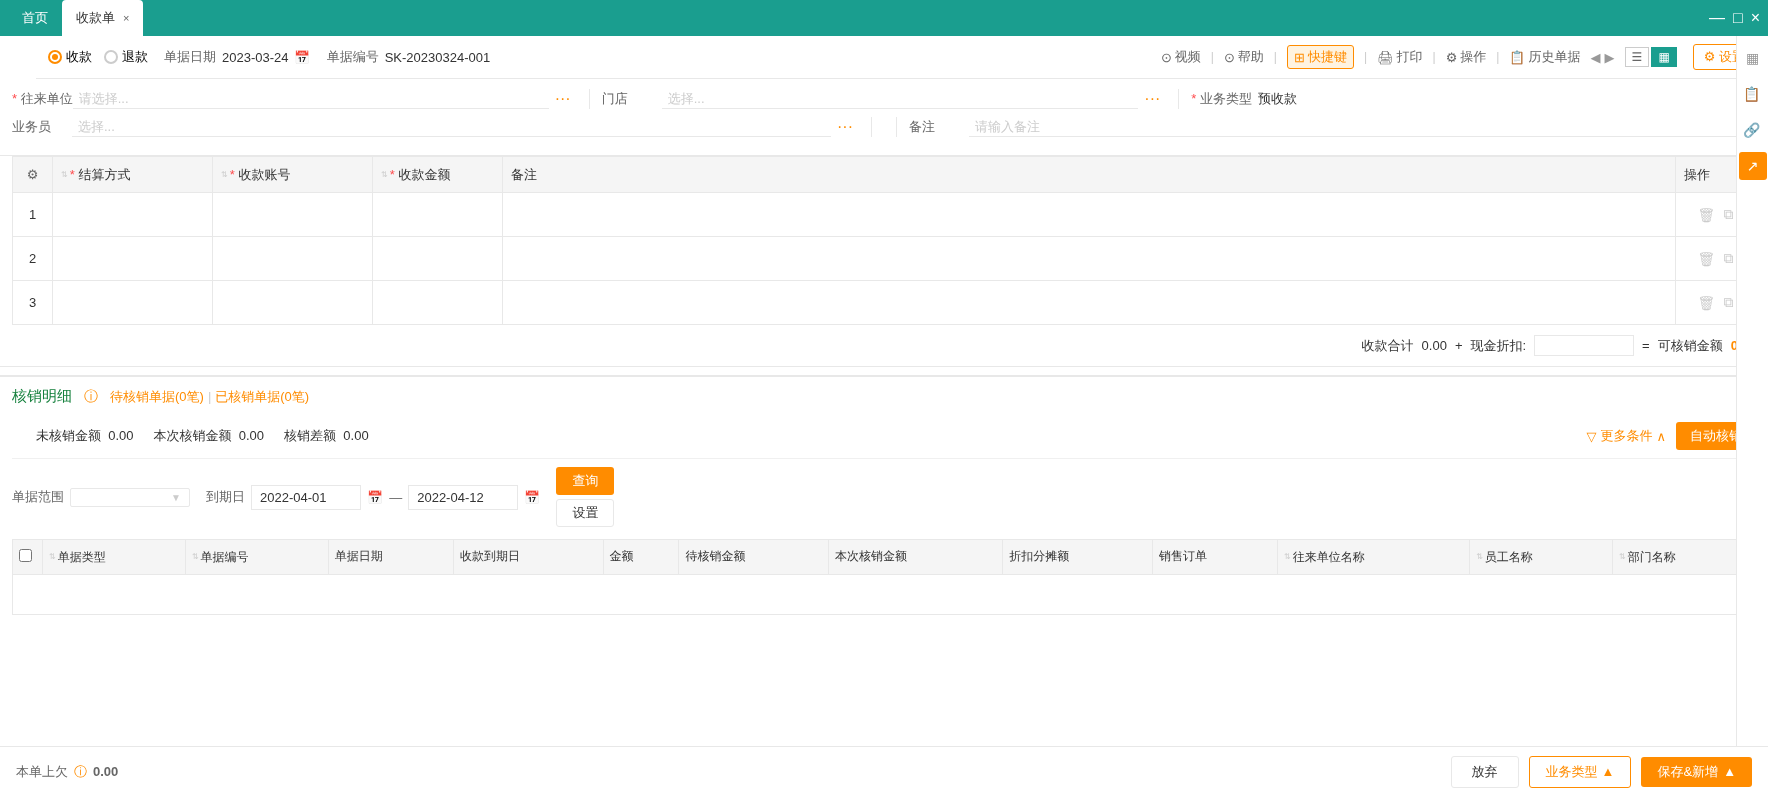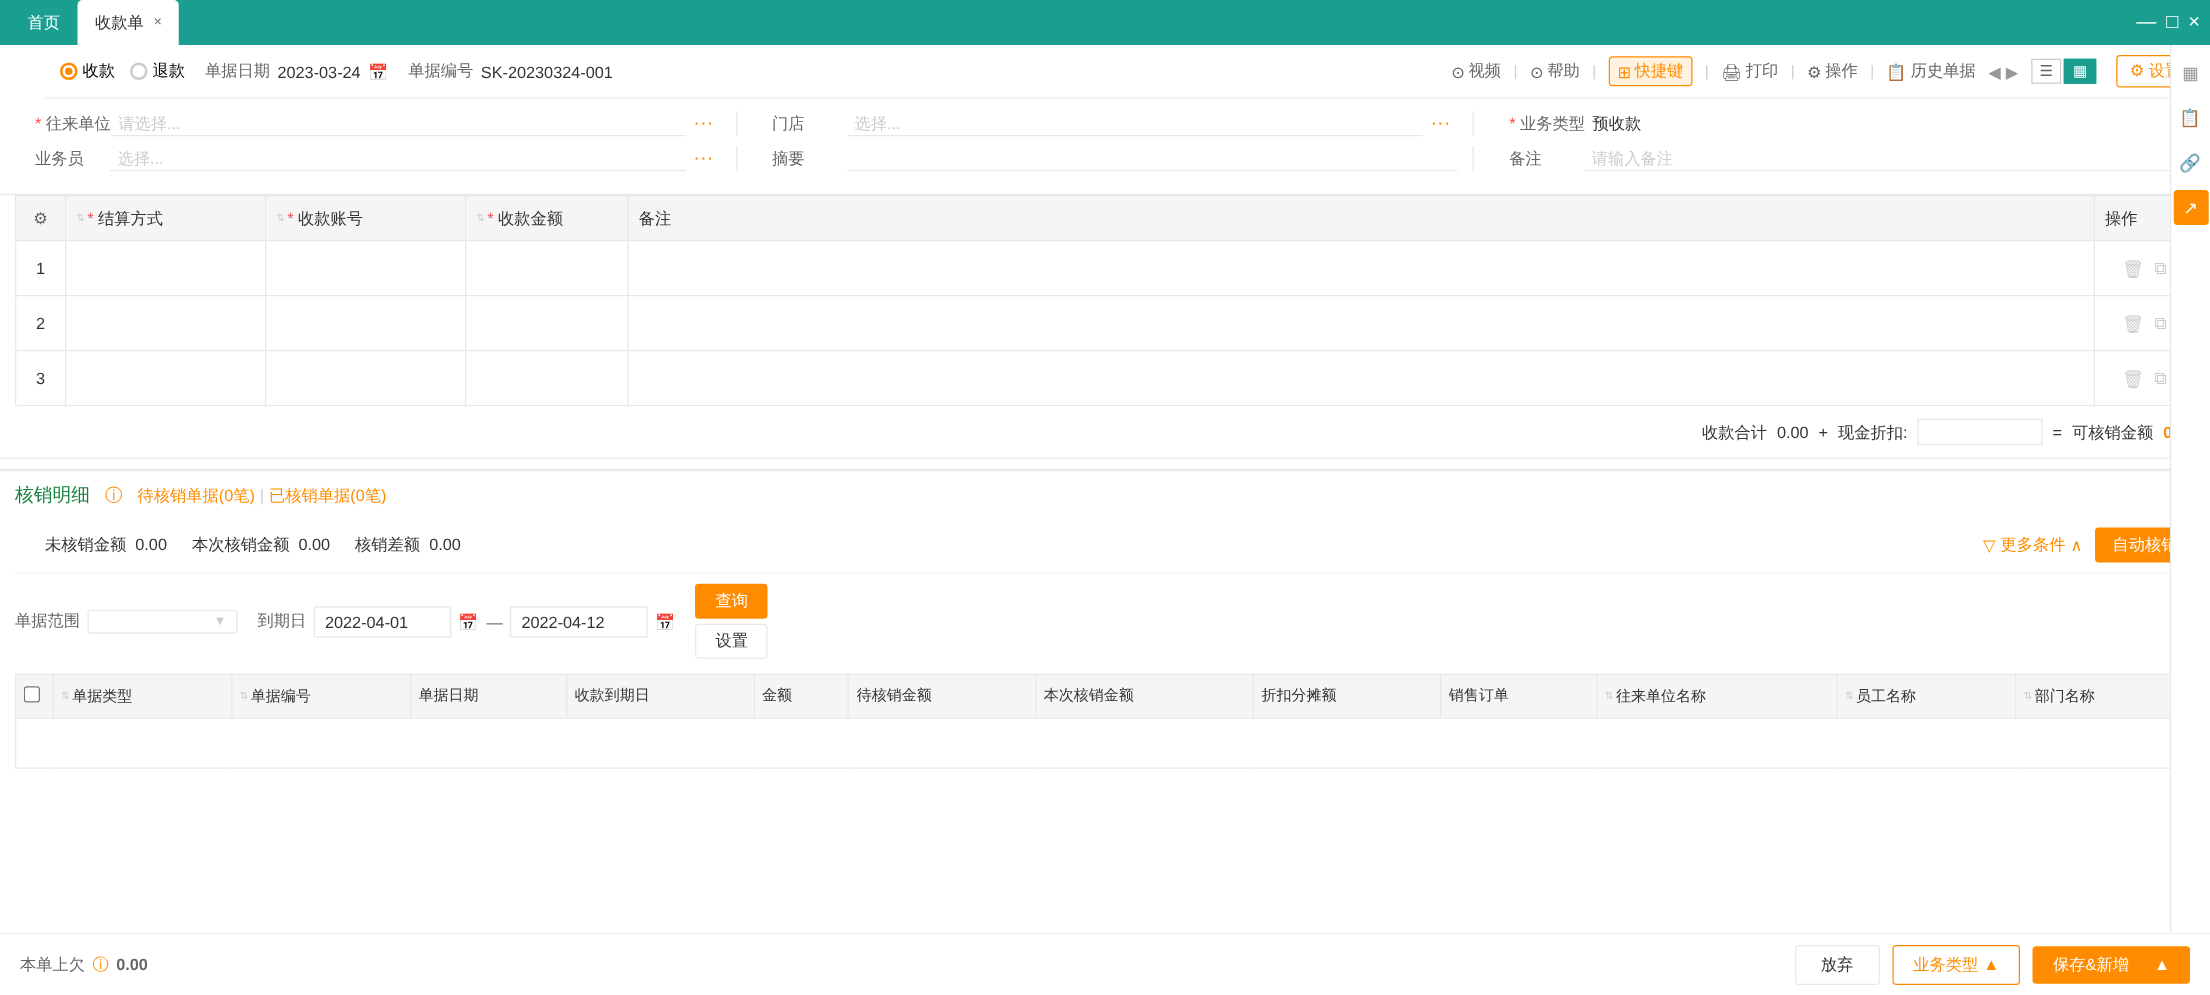--- a/index.html
+++ b/index.html
@@ -185,21 +185,20 @@
       display: flex;
       align-items: center;
       gap: 0;
       margin-bottom: 8px;
     }
     .form-field {
       display: flex;
       align-items: center;
       flex: 1;
       min-width: 0;
-      margin-left: 16px;
     }
     .field-label {
       color: #666;
       font-size: 13px;
       white-space: nowrap;
       min-width: 60px;
     }
     .field-label.required::before {
       content: '* ';
       color: #ff4d4f;
@@ -537,21 +536,21 @@
     .save-new-btn {
       background: #ff8c00;
       border: none;
       border-radius: 3px;
       padding: 6px 16px;
       cursor: pointer;
       font-size: 13px;
       color: #fff;
       display: flex;
       align-items: center;
-      gap: 20px;
+      gap: 5px;
     }
 
     
     .right-sidebar {
       position: fixed;
       right: 0;
       top: 36px;
       width: 32px;
       background: #fff;
       border-left: 1px solid #e8e8e8;
@@ -707,24 +706,20 @@
         <span class="dropdown-arrow" style="color:#ccc;">▼</span>
       </div>
     </div>
     <div class="form-row">
       <div class="form-field" style="flex:2;">
         <span class="field-label">业务员</span>
         <input class="field-input" type="text" placeholder="选择..." style="">
         <span class="more-btn">···</span>
       </div>
       <div class="field-divider"></div>
-      <div class="form-field" style="flex:2;">
-        <span class="field-label">摘要</span>
-        <input class="field-input" type="text" style="">
-      </div>
       <div class="field-divider"></div>
       <div class="form-field" style="flex:2;">
         <span class="field-label">备注</span>
         <input class="field-input" type="text" placeholder="请输入备注" style="">
       </div>
     </div>
   </div>
 
   <div class="data-table-container">
     <table class="data-table">

